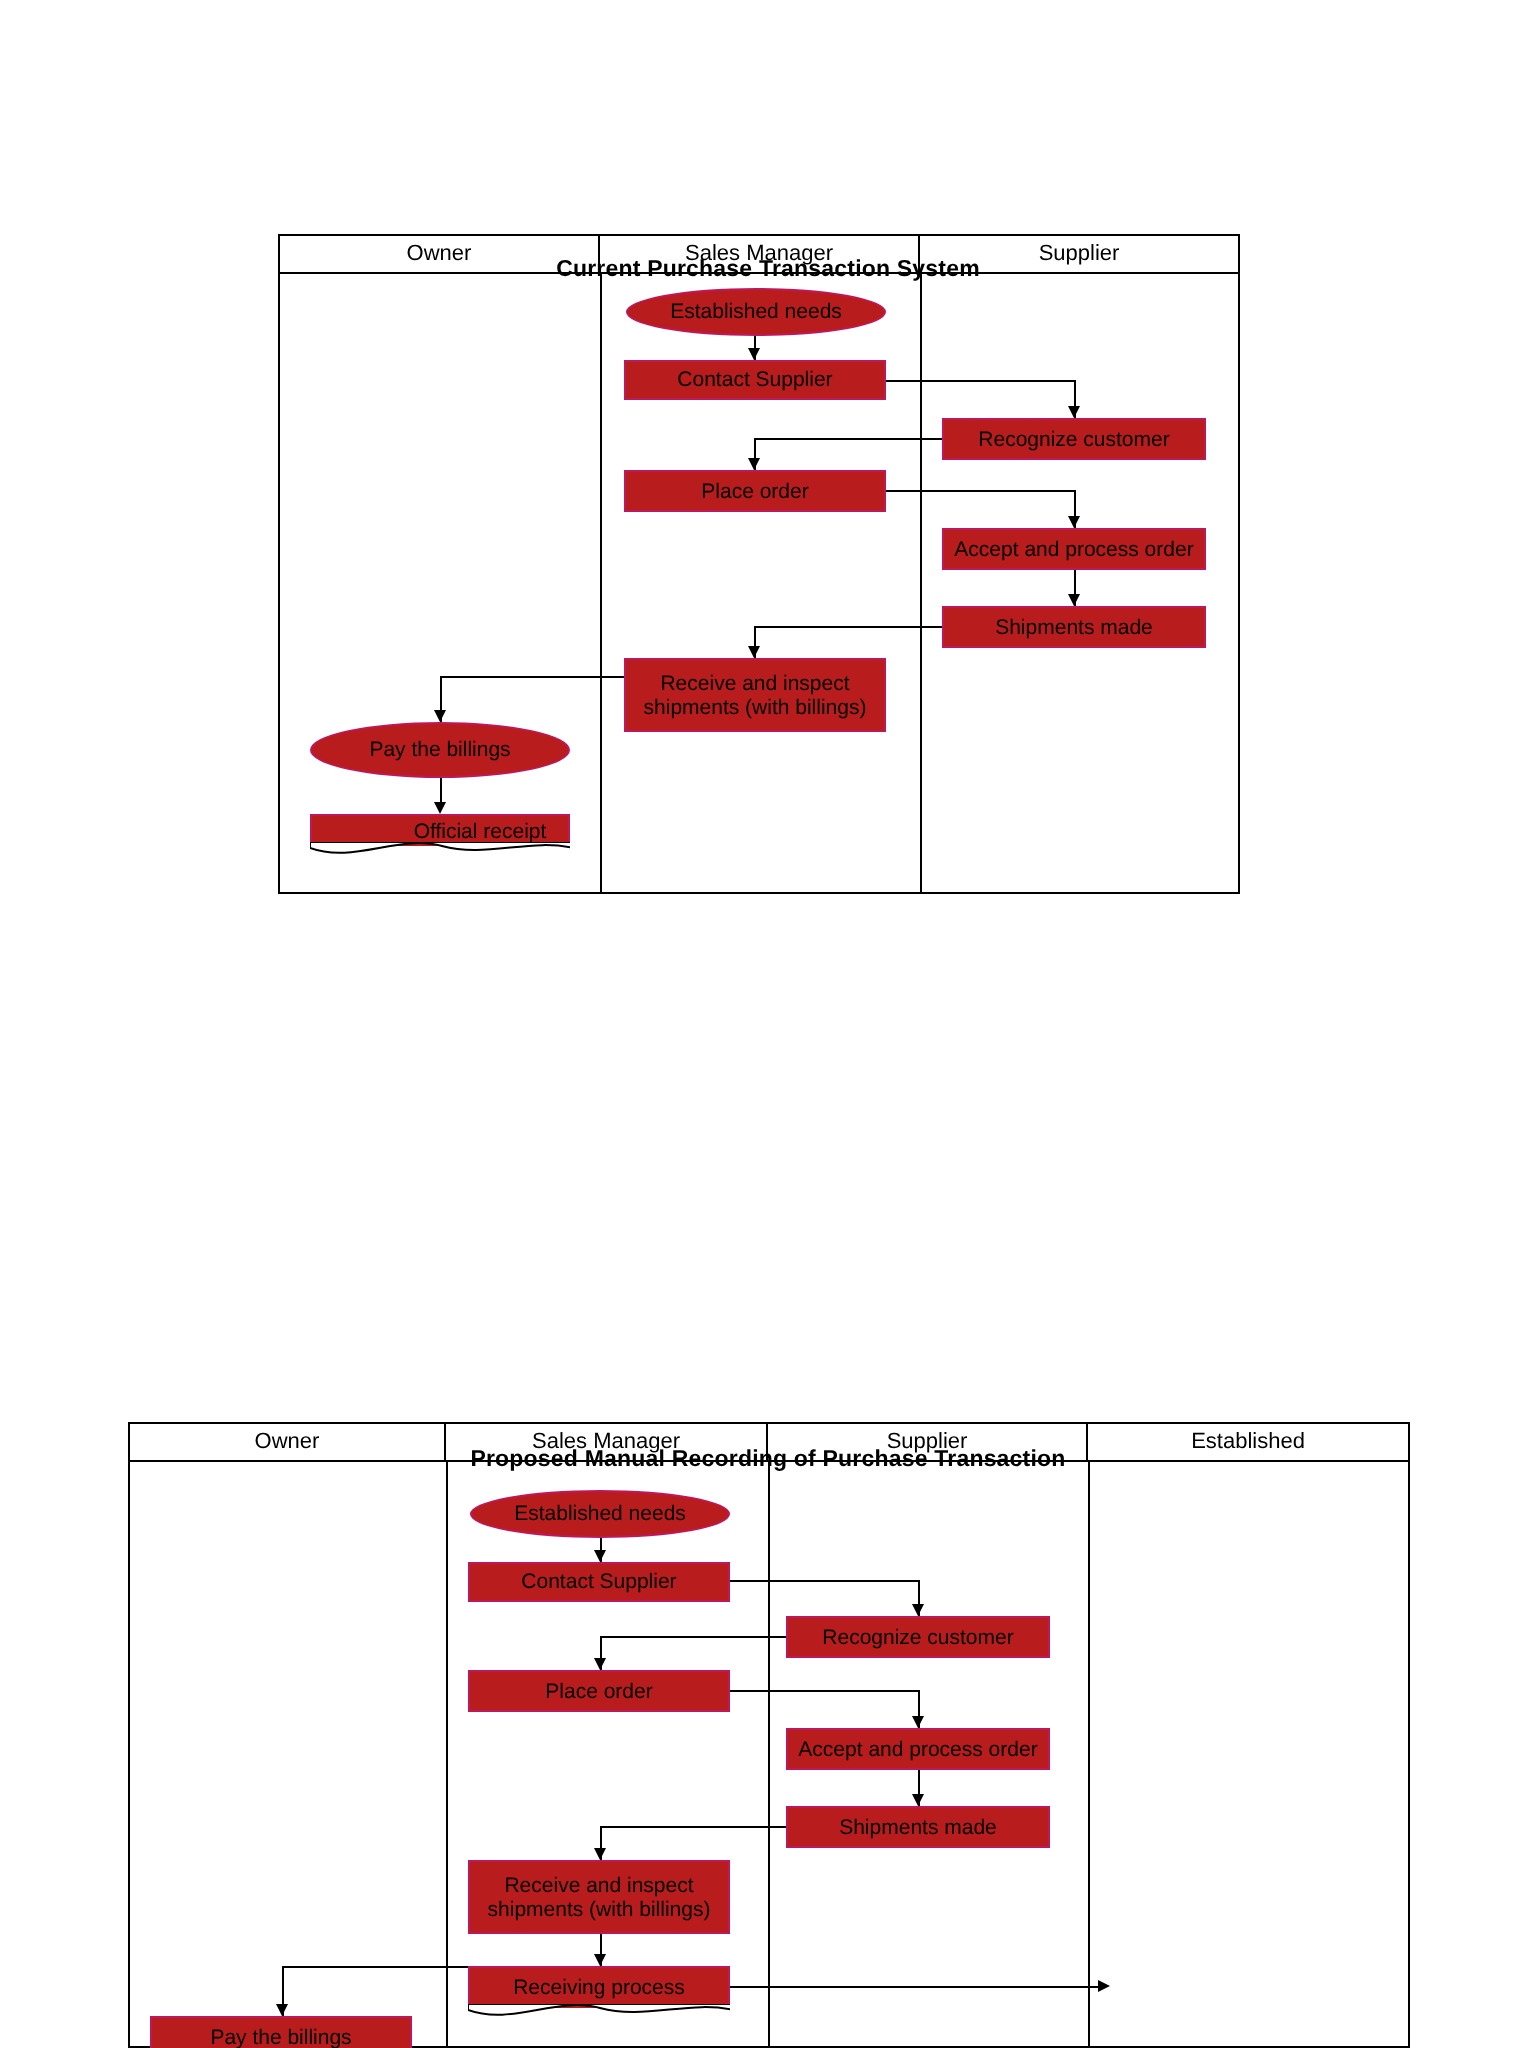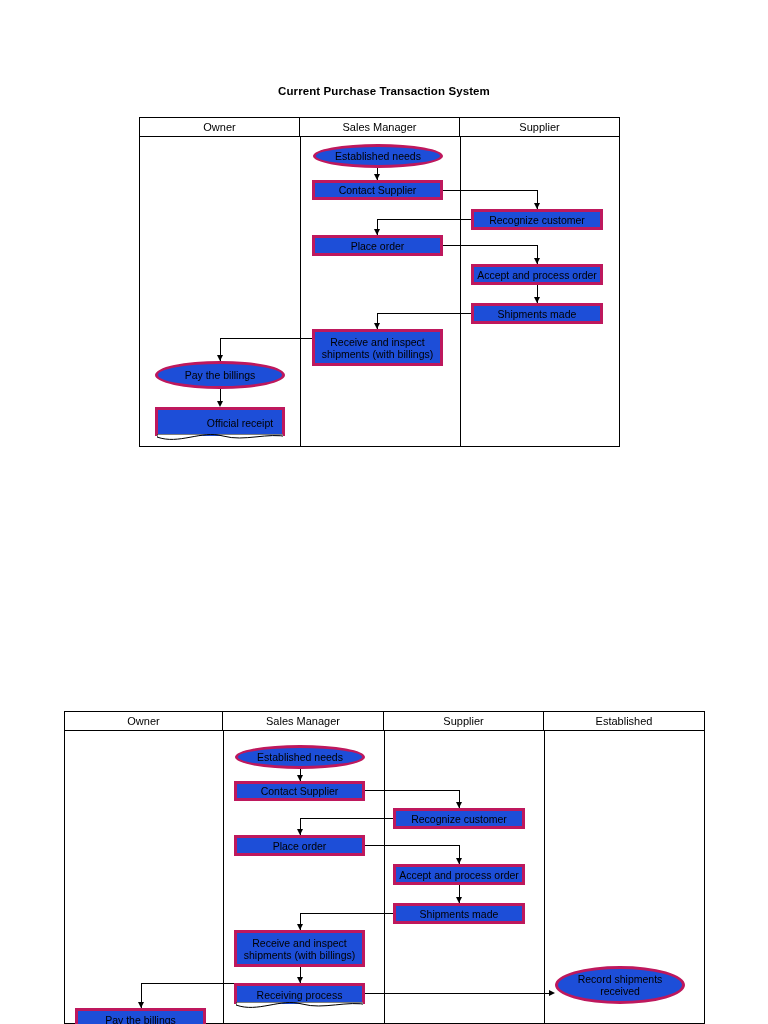--- a/index.html
+++ b/index.html
@@ -1,32 +1,32 @@
 <!DOCTYPE html>
 <html><head>
 <meta charset="utf-8">
 <style>
   html,body{margin:0;padding:0;background:#ffffff;}
   body{width:768px;height:1024px;font-family:"Liberation Sans",sans-serif;color:#000;position:relative;overflow:hidden;}
   .page{position:relative;width:768px;height:1024px;}
 
   .diagram-title{
     position:absolute;text-align:center;font-weight:bold;font-size:11.5px;
-    letter-spacing:.1px;color:#000;
+    letter-spacing:.1px;color:#000;margin-top:44px;
   }
 
   .swimlane{position:absolute;border:1px solid #000;box-sizing:border-box;}
   .lane-head{position:absolute;top:0;height:18px;line-height:18px;text-align:center;font-size:11px;
     border-right:1px solid #000;box-sizing:border-box;}
   .lane-head.last{border-right:none;}
   .lane-div{position:absolute;top:18px;bottom:0;width:0;border-left:1px solid #000;}
   .head-rule{position:absolute;left:0;right:0;top:18px;height:0;border-top:1px solid #000;}
 
   .node{
-    position:absolute;box-sizing:border-box;background:#1d4ed8;border:3px solid #be185d;
+    position:absolute;box-sizing:border-box;background:#b91c1c;border:1px solid #be185d;
     font-size:10.5px;line-height:12px;text-align:center;
     display:flex;align-items:center;justify-content:center;padding:1px 3px;
   }
   .node.ellipse{border-radius:50%;}
   .node.doc{border-bottom:none;}
   .doc-wave{position:absolute;left:-1px;right:-1px;bottom:-5px;height:7px;overflow:hidden;}
   .doc-wave svg{display:block;}
 
   .conn{position:absolute;background:#000;}
   .h{height:1px;}
@@ -60,21 +60,21 @@
   <div class="node" style="left:312px;top:235px;width:131px;height:21px;">Place order</div>
 
   <div class="node" style="left:471px;top:264px;width:132px;height:21px;">Accept and process order</div>
 
   <div class="node" style="left:471px;top:303px;width:132px;height:21px;">Shipments made</div>
 
   <div class="node" style="left:312px;top:329px;width:131px;height:37px;">Receive and inspect shipments (with billings)</div>
 
   <div class="node ellipse" style="left:155px;top:361px;width:130px;height:28px;">Pay the billings</div>
 
-  <div class="node doc" style="left:155px;top:407px;width:130px;height:29px;padding-left:43px;">
+  <div class="node doc" style="left:155px;top:407px;width:130px;height:16px;padding-left:43px;">
     <span>Official receipt</span>
     <span class="doc-wave">
       <svg width="132" height="8" viewBox="0 0 132 8">
           <path d="M0,0 L0,3 C22,11 44,-4 66,2 C88,8 110,-2 132,3 L132,0 Z" fill="#fff" stroke="#000" stroke-width="1"></path>
         </svg>
     </span>
   </div>
 
   <div class="conn v" style="left:377px;top:168px;height:12px;"></div>
   <div class="arrow down" style="left:374px;top:174px;"></div>
@@ -98,20 +98,21 @@
   <div class="conn v" style="left:377px;top:313px;height:16px;"></div>
   <div class="arrow down" style="left:374px;top:323px;"></div>
 
   <div class="conn h" style="left:220px;top:338px;width:92px;"></div>
   <div class="conn v" style="left:220px;top:338px;height:23px;"></div>
   <div class="arrow down" style="left:217px;top:355px;"></div>
 
   <div class="conn v" style="left:220px;top:389px;height:12px;"></div>
   <div class="arrow down" style="left:217px;top:401px;"></div>
 
+  <div class="diagram-title" style="left:0;top:680px;width:768px;">Proposed Manual Recording of Purchase Transaction</div>
 
   <div class="swimlane" style="left:64px;top:711px;width:641px;height:313px;">
     <div class="head-rule"></div>
     <div class="lane-head" style="left:0;width:158px;">Owner</div>
     <div class="lane-head" style="left:158px;width:161px;">Sales Manager</div>
     <div class="lane-head" style="left:319px;width:160px;">Supplier</div>
     <div class="lane-head last" style="left:479px;width:160px;">Established</div>
     <div class="lane-div" style="left:158px;"></div>
     <div class="lane-div" style="left:319px;"></div>
     <div class="lane-div" style="left:479px;"></div>
@@ -133,21 +134,20 @@
 
   <div class="node doc" style="left:234px;top:983px;width:131px;height:21px;">
     <span>Receiving process</span>
     <span class="doc-wave">
       <svg width="133" height="8" viewBox="0 0 133 8">
           <path d="M0,0 L0,3 C22,11 44,-4 66,2 C88,8 111,-2 133,3 L133,0 Z" fill="#fff" stroke="#000" stroke-width="1"></path>
         </svg>
     </span>
   </div>
 
-  <div class="node ellipse" style="left:555px;top:966px;width:130px;height:38px;">Record shipments received</div>
 
   <div class="node doc" style="left:75px;top:1008px;width:131px;height:20px;">
     <span>Pay the billings</span>
   </div>
 
   <div class="conn v" style="left:300px;top:769px;height:12px;"></div>
   <div class="arrow down" style="left:297px;top:775px;"></div>
 
   <div class="conn h" style="left:365px;top:790px;width:94px;"></div>
   <div class="conn v" style="left:459px;top:790px;height:18px;"></div>

